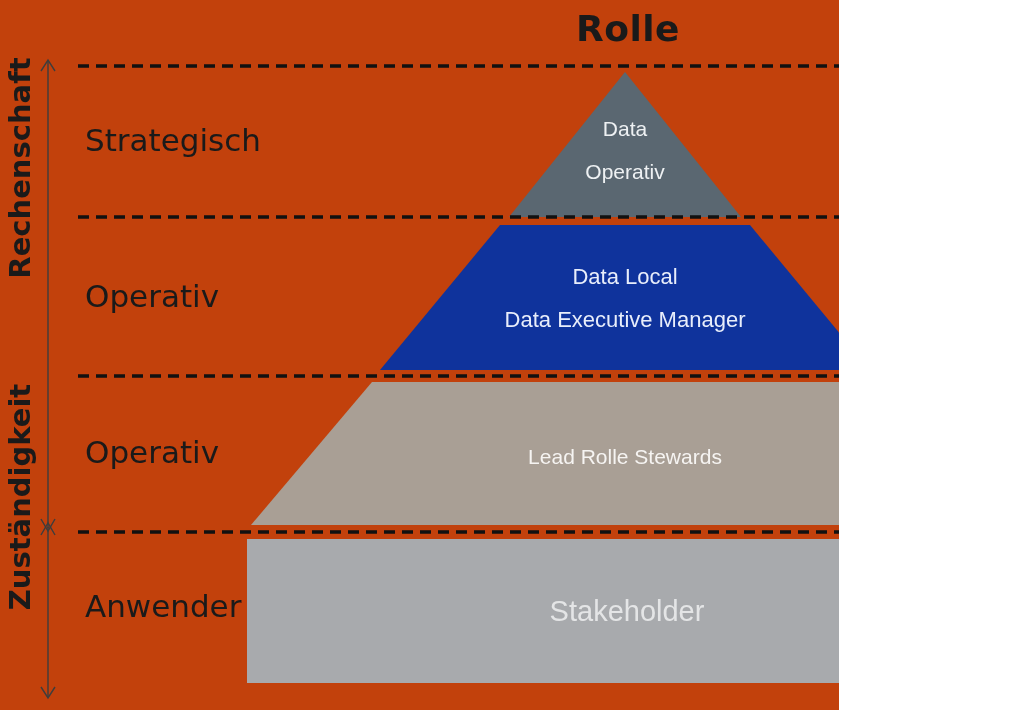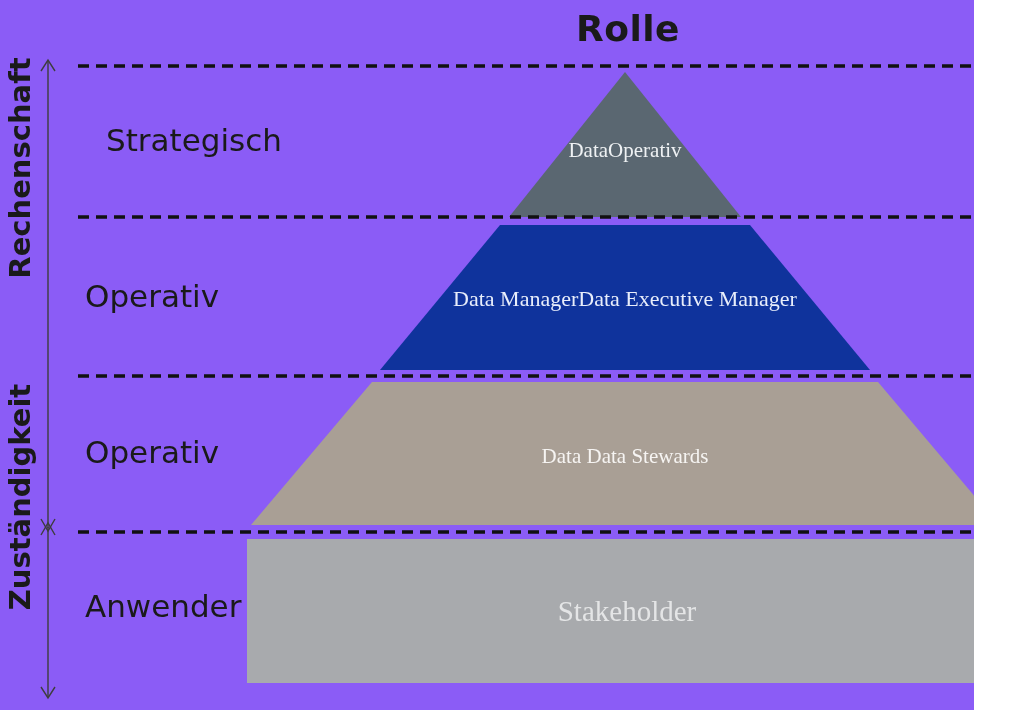--- a/index.html
+++ b/index.html
@@ -1,20 +1,20 @@
 <!DOCTYPE html>
 <html><head>
 <meta charset="utf-8">
 <style>
   html, body { margin: 0; padding: 0; background: #ffffff; }
   .canvas {
     position: relative;
-    width: 974px;
+    width: 839px;
     height: 710px;
-    background: #8b5cf6;
+    background: #c2410c;
     overflow: hidden;
     font-family: "DejaVu Sans", sans-serif;
     color: #1a1a1a;
   }
   .layer-svg { position: absolute; left: 0; top: 0; }
 
   .diagram-title {
     position: absolute;
     left: 478px; top: 8px; width: 300px;
     text-align: center;
@@ -36,31 +36,31 @@
   .axis-label.acc { top: 148px; }
   .axis-label.res { top: 477px; }
 
   .level-label {
     position: absolute;
     left: 85px;
     font-size: 31px;
     line-height: 40px;
     white-space: nowrap;
   }
-  .level-label.l1 { top: 120px; margin-left: 21px; }
+  .level-label.l1 { top: 120px; }
   .level-label.l2 { top: 276px; }
   .level-label.l3 { top: 432px; }
   .level-label.l4 { top: 586px; text-align: right; }
 
   .tier-text {
     position: absolute;
-    display: flex; flex-direction: row;
+    display: flex; flex-direction: column;
     align-items: center; justify-content: center;
     text-align: left;
-    font-family: Liberation Serif, serif;
+    font-family: Liberation Sans, sans-serif;
     white-space: nowrap;
   }
   .tier-text .line { line-height: 43px; }
   .tier-text.t1 { left: 505px; top: 95px;  width: 240px; height: 110px; font-size: 21px; color: #eef1f3; }
   .tier-text.t2 { left: 400px; top: 248px; width: 450px; height: 100px; font-size: 22px; color: #e8eefb; }
   .tier-text.t3 { left: 350px; top: 406px; width: 550px; height: 100px; font-size: 21px; color: #f6f4f2; }
   .tier-text.t4 { left: 247px; top: 539px; width: 760px; height: 144px; font-size: 29px; color: #e4e5e6; }
 
   .dash-line { stroke-width: 3.5; stroke-dasharray: 11 7; }
   .arrow-line { stroke-width: 1.4; }
@@ -100,23 +100,23 @@
   <div class="level-label l1">Strategisch</div>
   <div class="level-label l2">Operativ</div>
   <div class="level-label l3">Operativ</div>
   <div class="level-label l4">Anwender</div>
 
   <div class="tier-text t1">
     <div class="line">Data</div>
     <div class="line">Operativ</div>
   </div>
   <div class="tier-text t2">
-    <div class="line">Data Manager</div>
+    <div class="line">Data Local</div>
     <div class="line">Data Executive Manager</div>
   </div>
   <div class="tier-text t3">
-    <div class="line">Data Data Stewards</div>
+    <div class="line">Lead Rolle Stewards</div>
   </div>
   <div class="tier-text t4">
     <div class="line">Stakeholder</div>
   </div>
 
 </div>
 
 </body></html>

